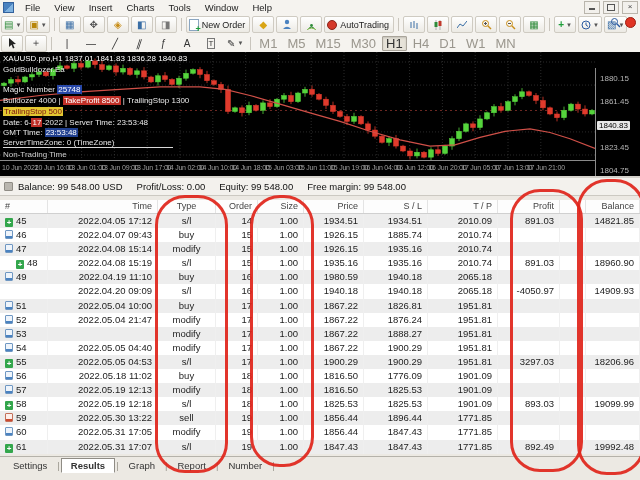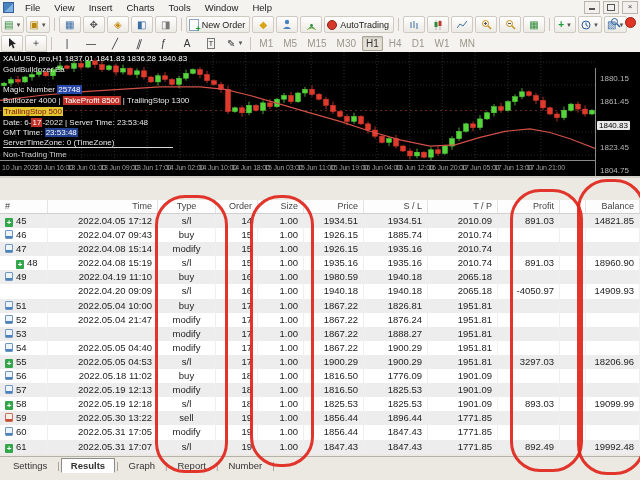--- a/index.html
+++ b/index.html
@@ -23,21 +23,21 @@
   .tb-btn{height:15px;min-width:16px;margin:0 1px;padding:0 2px;display:flex;align-items:center;justify-content:center;
           border:1px solid #cfcbc2;border-radius:2px;background:linear-gradient(#ffffff,#eceae4);gap:1px;cursor:default;}
   .tb-btn.flat{border-color:transparent;background:transparent;}
   .tb-sep{width:1px;height:13px;background:#c9c5bd;margin:0 3px;}
   .dd{font-size:6px;color:#555;margin-left:1px;}
   .glyph{font-size:10px;line-height:10px;}
   .lbl{font-size:9px;padding:0 2px;color:#222;}
   .at-dot{width:8px;height:8px;border-radius:50%;background:#d4392a;border:1px solid #8a241a;}
   .np-doc{width:8px;height:10px;background:#fff;border:1px solid #8aa5c0;position:relative;}
   .np-doc::after{content:"+";position:absolute;right:-3px;bottom:-4px;color:#1e9e3a;font-weight:bold;font-size:9px;}
-  .tf-btn{height:13px;padding:0 3px;margin:0 1px;font-size:10px;color:#9a968d;display:flex;align-items:center;
+  .tf-btn{height:13px;padding:0 3px;margin:0 1px;font-size:13px;color:#9a968d;display:flex;align-items:center;
           border:1px solid transparent;border-radius:1px;}
   .tf-btn.active{color:#333;background:#e6e2d8;border:1px solid #a9a49a;box-shadow:inset 0 1px 2px rgba(0,0,0,.15);}
   .tool-glyph{font-size:10px;color:#333;}
   .right-tools{position:absolute;right:4px;top:2px;display:flex;align-items:center;gap:4px;}
   .notif{width:9px;height:9px;border-radius:50%;background:#e03424;border:1px solid #9c1e12;}
   
   .chart-area{position:absolute;top:52px;left:0;width:640px;height:124px;background:#000;}
   #chart-svg{position:absolute;left:0;top:0;}
   .price-axis{position:absolute;top:16px;right:0;width:44px;height:108px;border-left:1px solid #8a8a8a;background:#000;}
   .pa-label{position:absolute;left:4px;font-size:8px;color:#b5b5b5;white-space:nowrap;}
@@ -495,20 +495,27 @@
         <span class="ta-label" style="left: 395.6px;">16 Jun 12:00</span>
         <span class="ta-label" style="left: 428.4px;">16 Jun 20:00</span>
         <span class="ta-label" style="left: 461.2px;">17 Jun 05:00</span>
         <span class="ta-label" style="left: 494px;">17 Jun 13:00</span>
         <span class="ta-label" style="left: 526.8px;">17 Jun 21:00</span>
       </div>
   </div>
 
   <div class="splitter"></div>
 
+  <div class="account-bar">
+    <span class="acct-ic"></span>
+    <span class="acct-seg">Balance: 99 548.00 USD</span>
+    <span class="acct-seg">Profit/Loss: 0.00</span>
+    <span class="acct-seg">Equity: 99 548.00</span>
+    <span class="acct-seg">Free margin: 99 548.00</span>
+  </div>
 
   <div class="results">
     <div class="thead" id="thead">
         <div class="hcell al" style="width: 48px;">#</div>
         <div class="hcell ar" style="width: 110px;">Time</div>
         <div class="hcell ac" style="width: 58px;">Type</div>
         <div class="hcell ar" style="width: 42px;">Order</div>
         <div class="hcell ar" style="width: 46px;">Size</div>
         <div class="hcell ar" style="width: 60px;">Price</div>
         <div class="hcell ar" style="width: 64px;">S / L</div>

